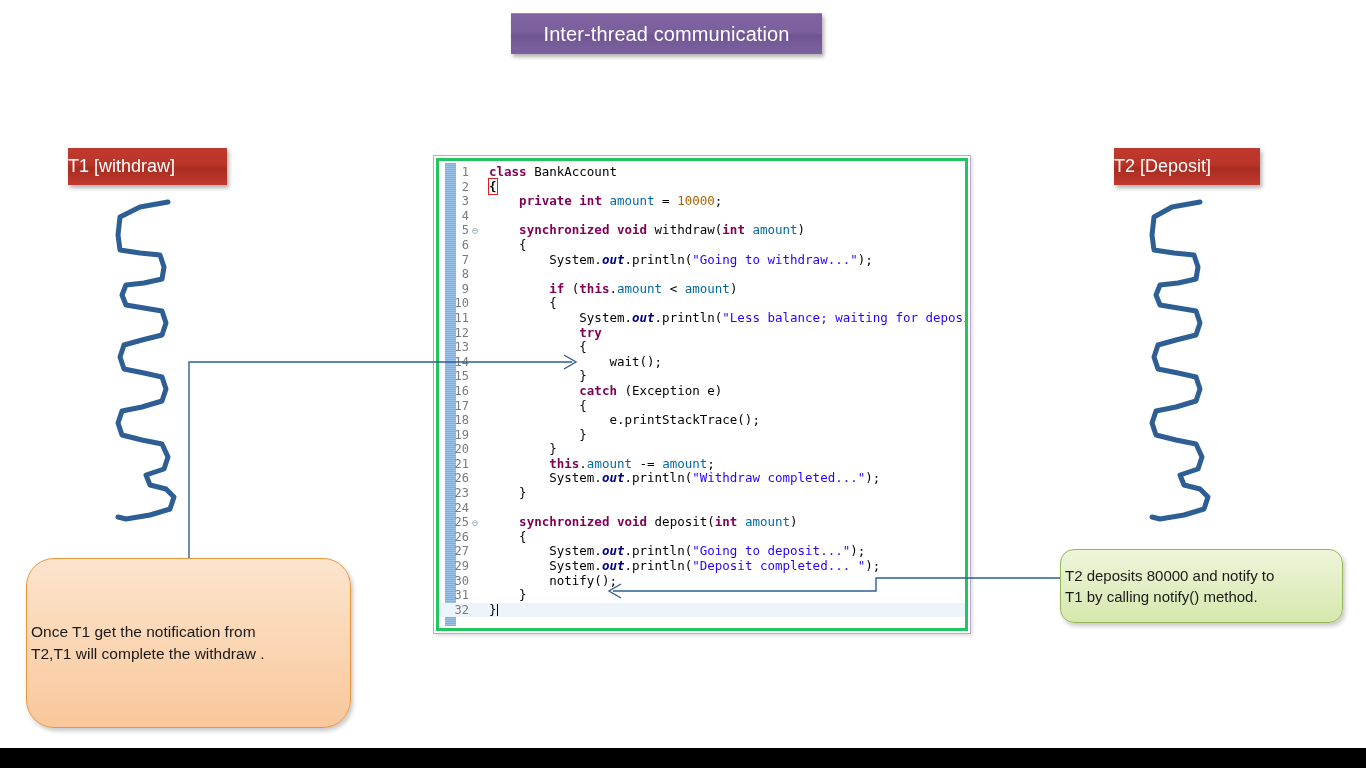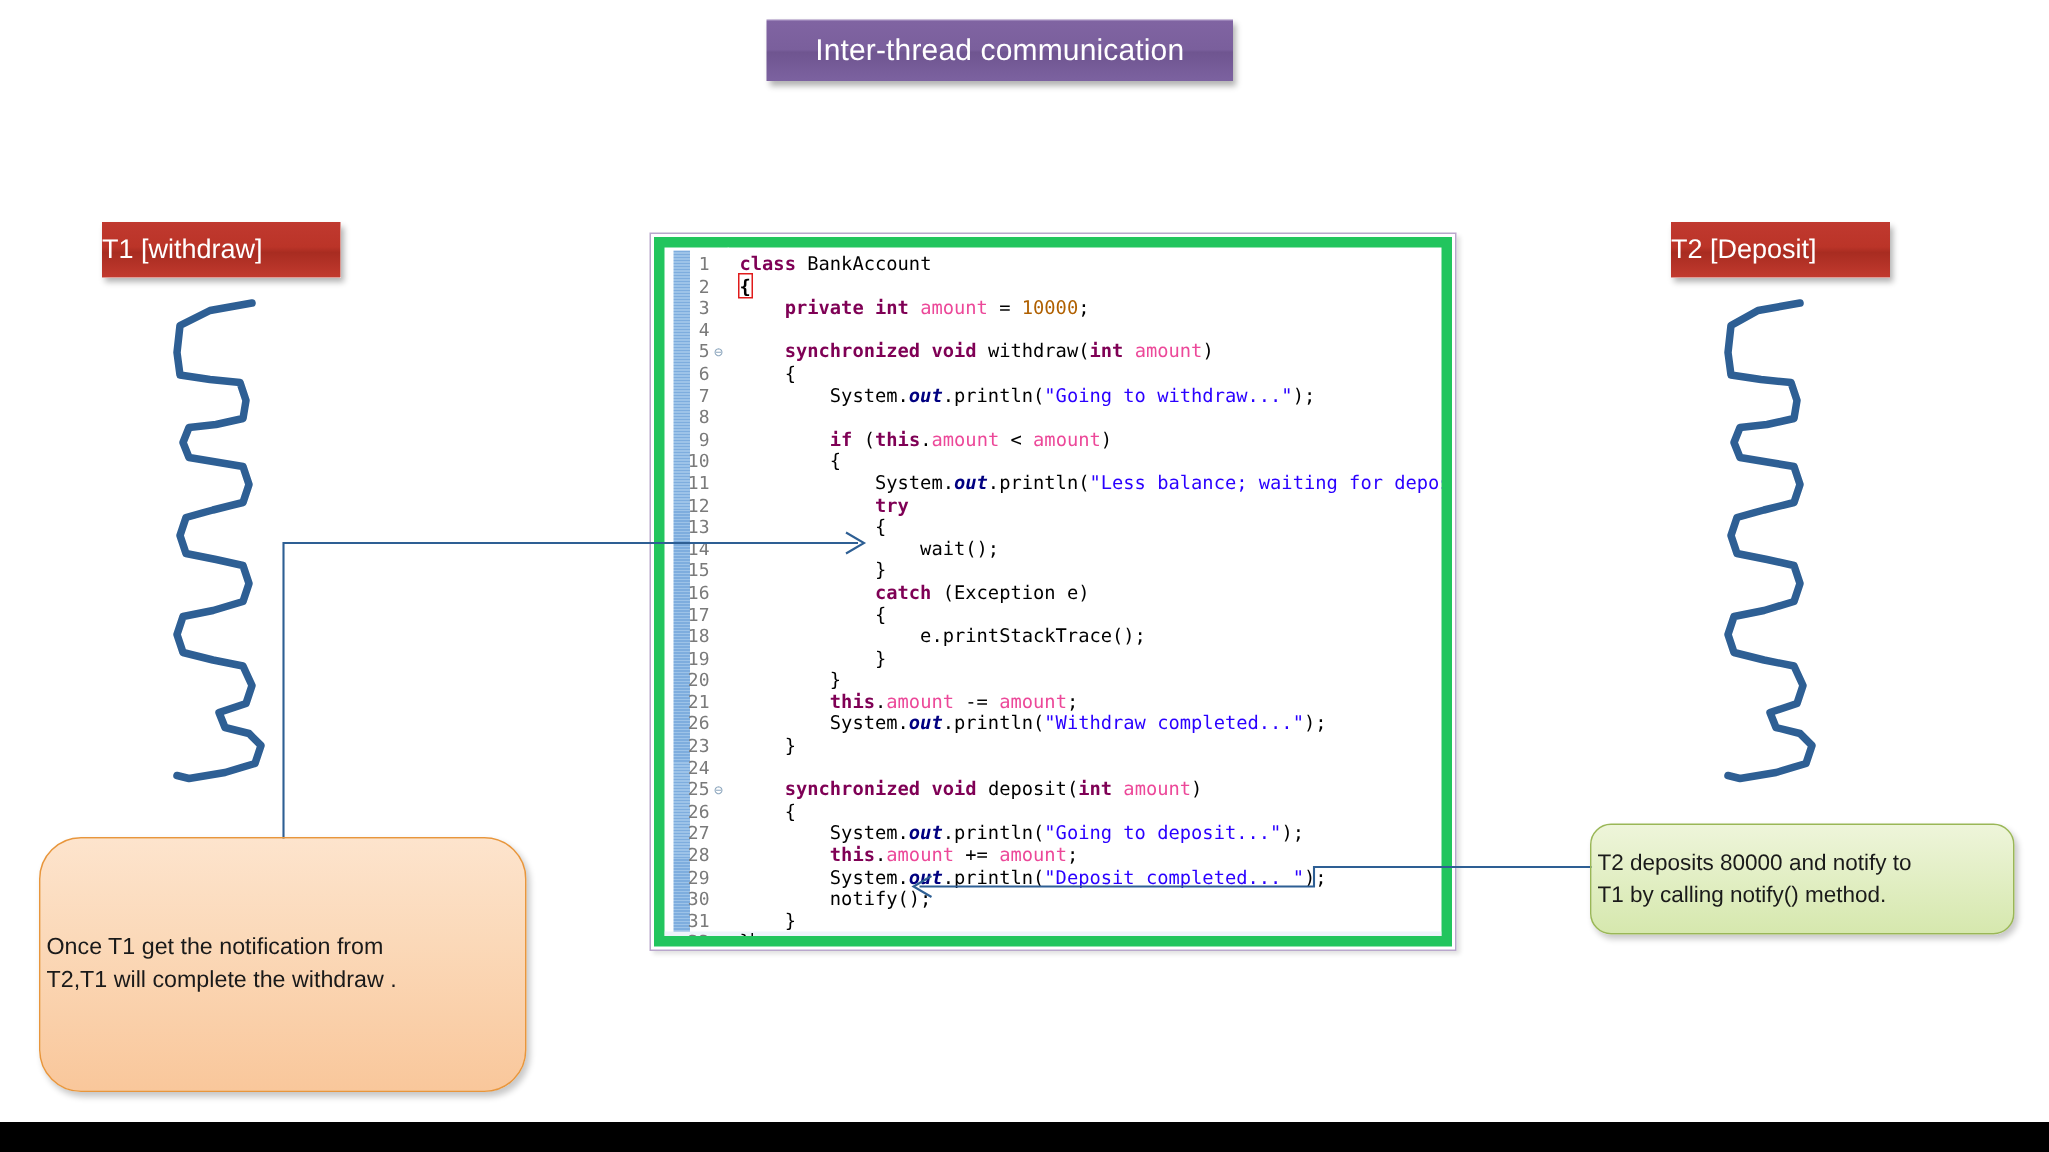--- a/index.html
+++ b/index.html
@@ -67,21 +67,21 @@
     height: 479px;
     background: #ffffff;
     border: 1px solid #b9a7cc;
     box-shadow: 2px 2px 3px rgba(0,0,0,0.12);
     box-sizing: border-box;
     overflow: hidden;
   }
   #code-inner {
     position: absolute;
     left: 2px; top: 2px; right: 2px; bottom: 2px;
-    border: 7px solid #22c55e;
+    border: 3px solid #22c55e;
     box-sizing: border-box;
     background: #ffffff;
     overflow: hidden;
   }
   
   #change-bar {
     position: absolute;
     left: 6px;
     top: 2px;
     width: 11px;
@@ -126,21 +126,21 @@
     text-align: center;
     color: #8fa8bf;
     font-size: 10px;
   }
   .code {
     display: inline-block;
     padding-left: 8px;
     color: #000000;
   }
   .kw   { color: #7f0055; font-weight: bold; }
-  .fld  { color: #ec4899; }
+  .fld  { color: #0369a1; }
   .str  { color: #2a00ff; }
   .num  { color: #b06000; }
   .ital { font-style: italic; font-weight: bold; color: #000080; }
   .err-brace {
     outline: 1px solid #e01b1b;
     color: #000;
     font-weight: bold;
   }
   .caret {
     display: inline-block;
@@ -259,21 +259,20 @@
         <div class="cl"><span class="ln">18</span><span class="fold"></span><span class="code">                e.printStackTrace();</span></div>
         <div class="cl"><span class="ln">19</span><span class="fold"></span><span class="code">            }</span></div>
         <div class="cl"><span class="ln">20</span><span class="fold"></span><span class="code">        }</span></div>
         <div class="cl"><span class="ln">21</span><span class="fold"></span><span class="code">        <span class="kw">this</span>.<span class="fld">amount</span> -= <span class="fld">amount</span>;</span></div>
         <div class="cl"><span class="ln">26</span><span class="fold"></span><span class="code">        System.<span class="ital">out</span>.println(<span class="str">"Withdraw completed..."</span>);</span></div>
         <div class="cl"><span class="ln">23</span><span class="fold"></span><span class="code">    }</span></div>
         <div class="cl"><span class="ln">24</span><span class="fold"></span><span class="code"></span></div>
         <div class="cl"><span class="ln">25</span><span class="fold">⊖</span><span class="code">    <span class="kw">synchronized</span> <span class="kw">void</span> deposit(<span class="kw">int</span> <span class="fld">amount</span>)</span></div>
         <div class="cl"><span class="ln">26</span><span class="fold"></span><span class="code">    {</span></div>
         <div class="cl"><span class="ln">27</span><span class="fold"></span><span class="code">        System.<span class="ital">out</span>.println(<span class="str">"Going to deposit..."</span>);</span></div>
-        <div class="cl"><span class="ln">28</span><span class="fold"></span><span class="code">        <span class="kw">this</span>.<span class="fld">amount</span> += <span class="fld">amount</span>;</span></div>
         <div class="cl"><span class="ln">29</span><span class="fold"></span><span class="code">        System.<span class="ital">out</span>.println(<span class="str">"Deposit completed... "</span>);</span></div>
         <div class="cl"><span class="ln">30</span><span class="fold"></span><span class="code">        notify();</span></div>
         <div class="cl"><span class="ln">31</span><span class="fold"></span><span class="code">    }</span></div>
         <div class="cl cur"><span class="ln">32</span><span class="fold"></span><span class="code">}<span class="caret"></span></span></div>
       </div>
   </div>
 </div>
 
 <svg id="connectors">
 

